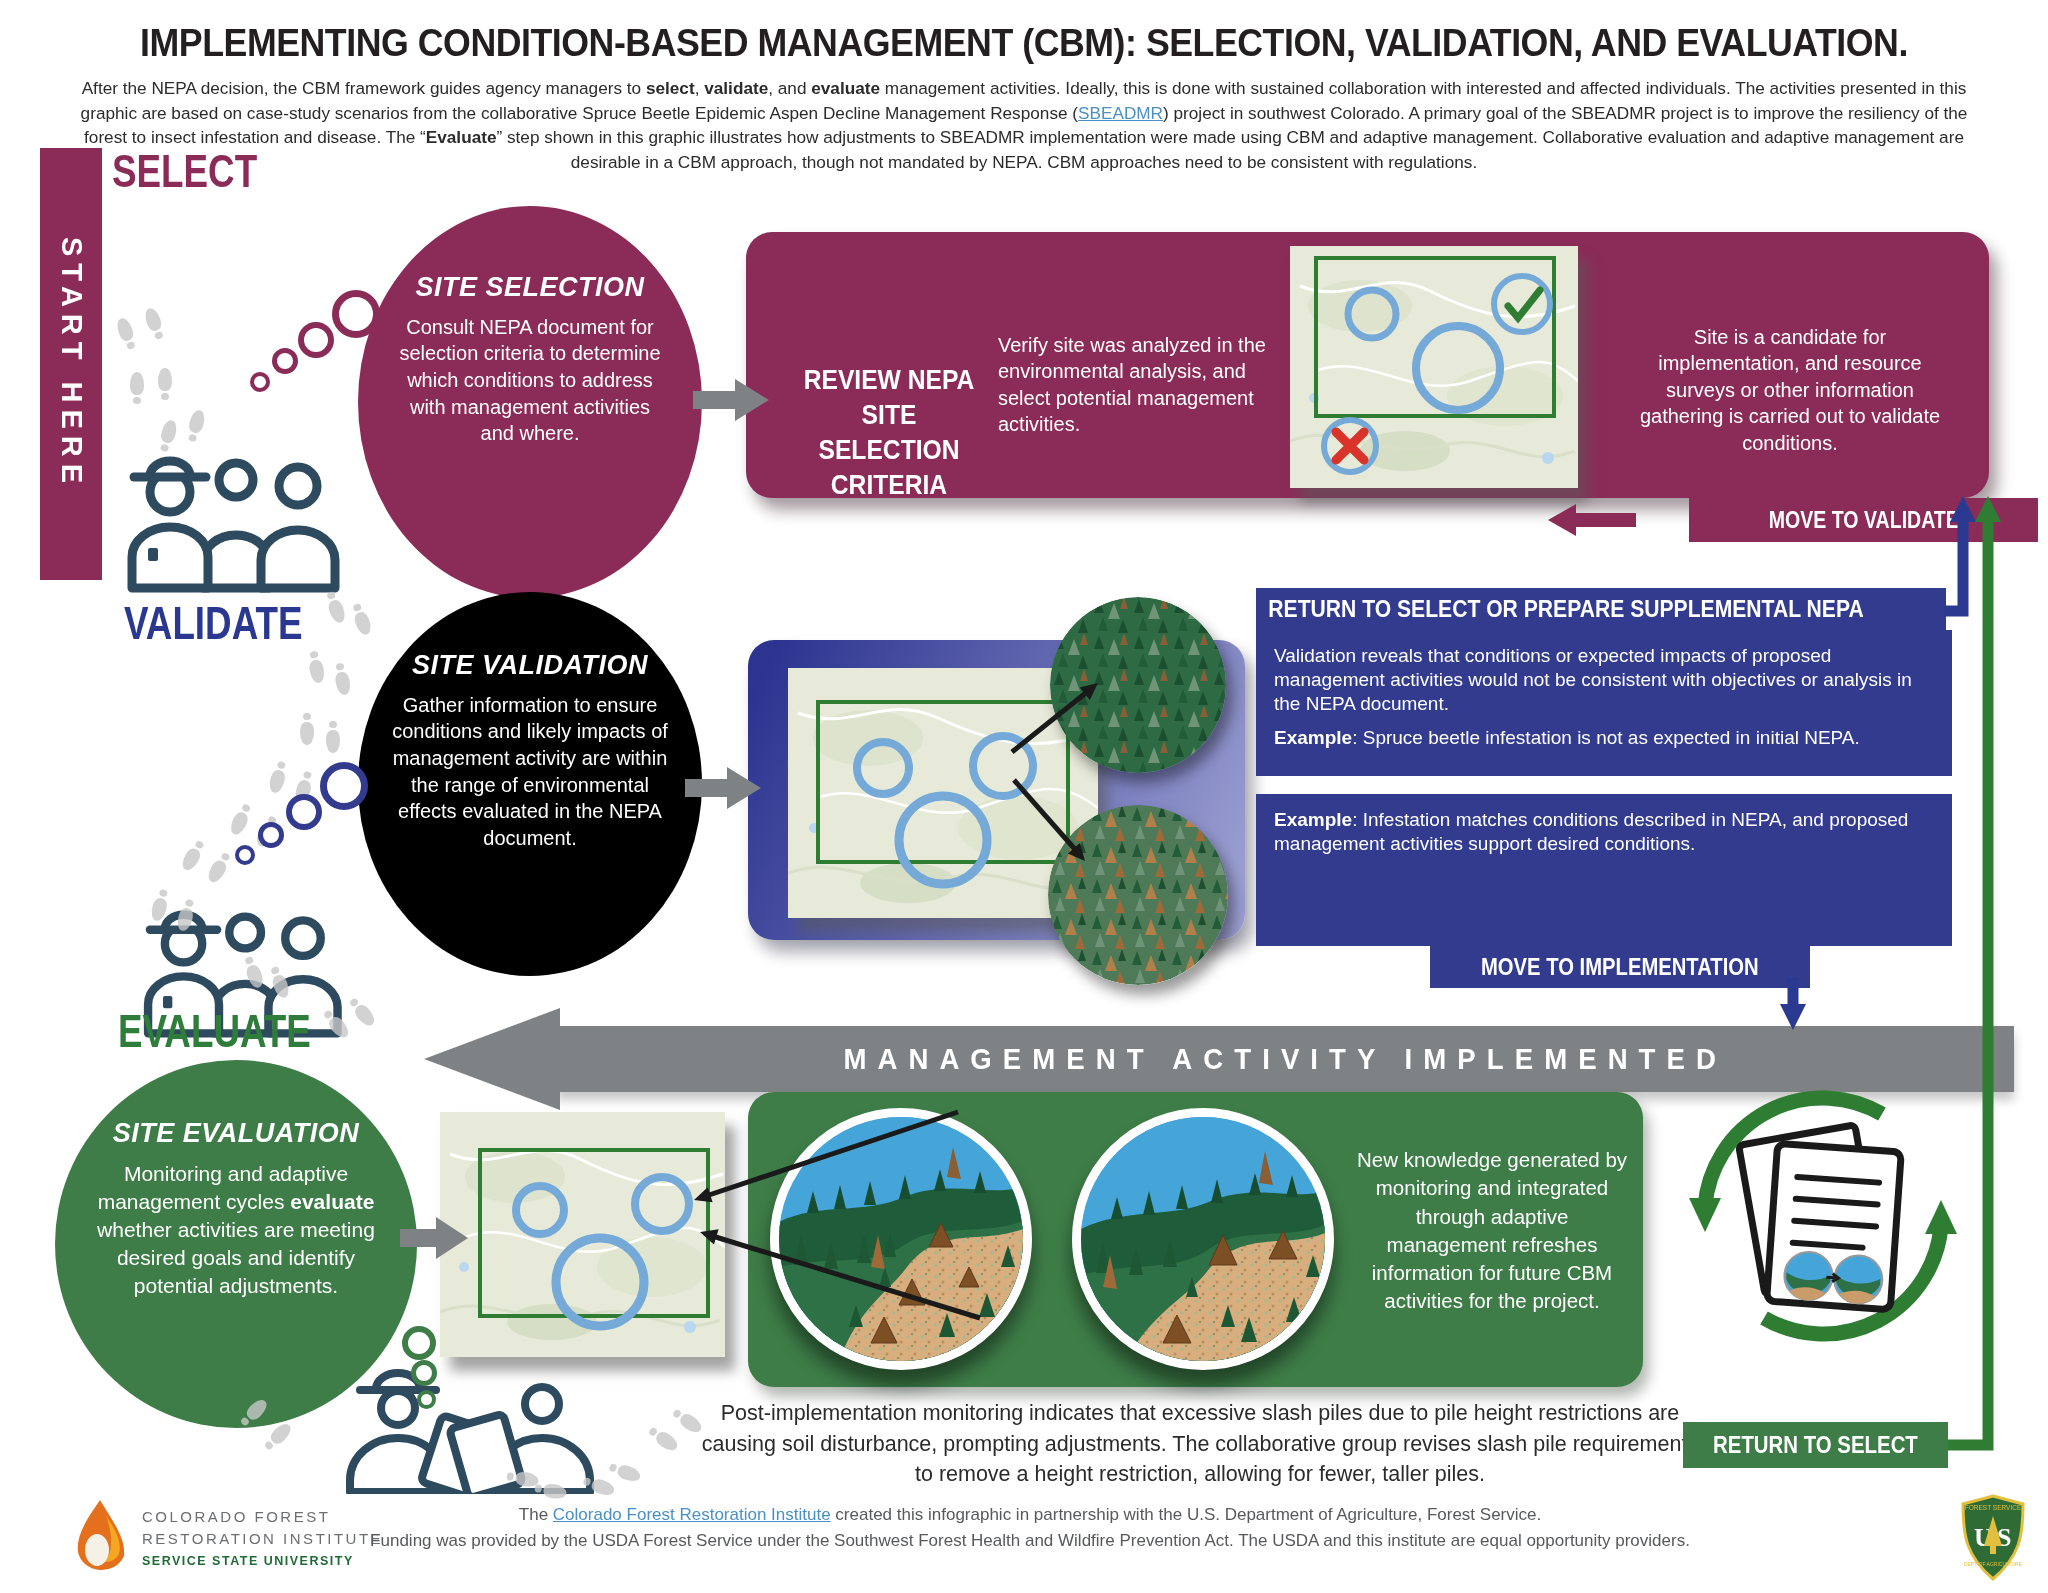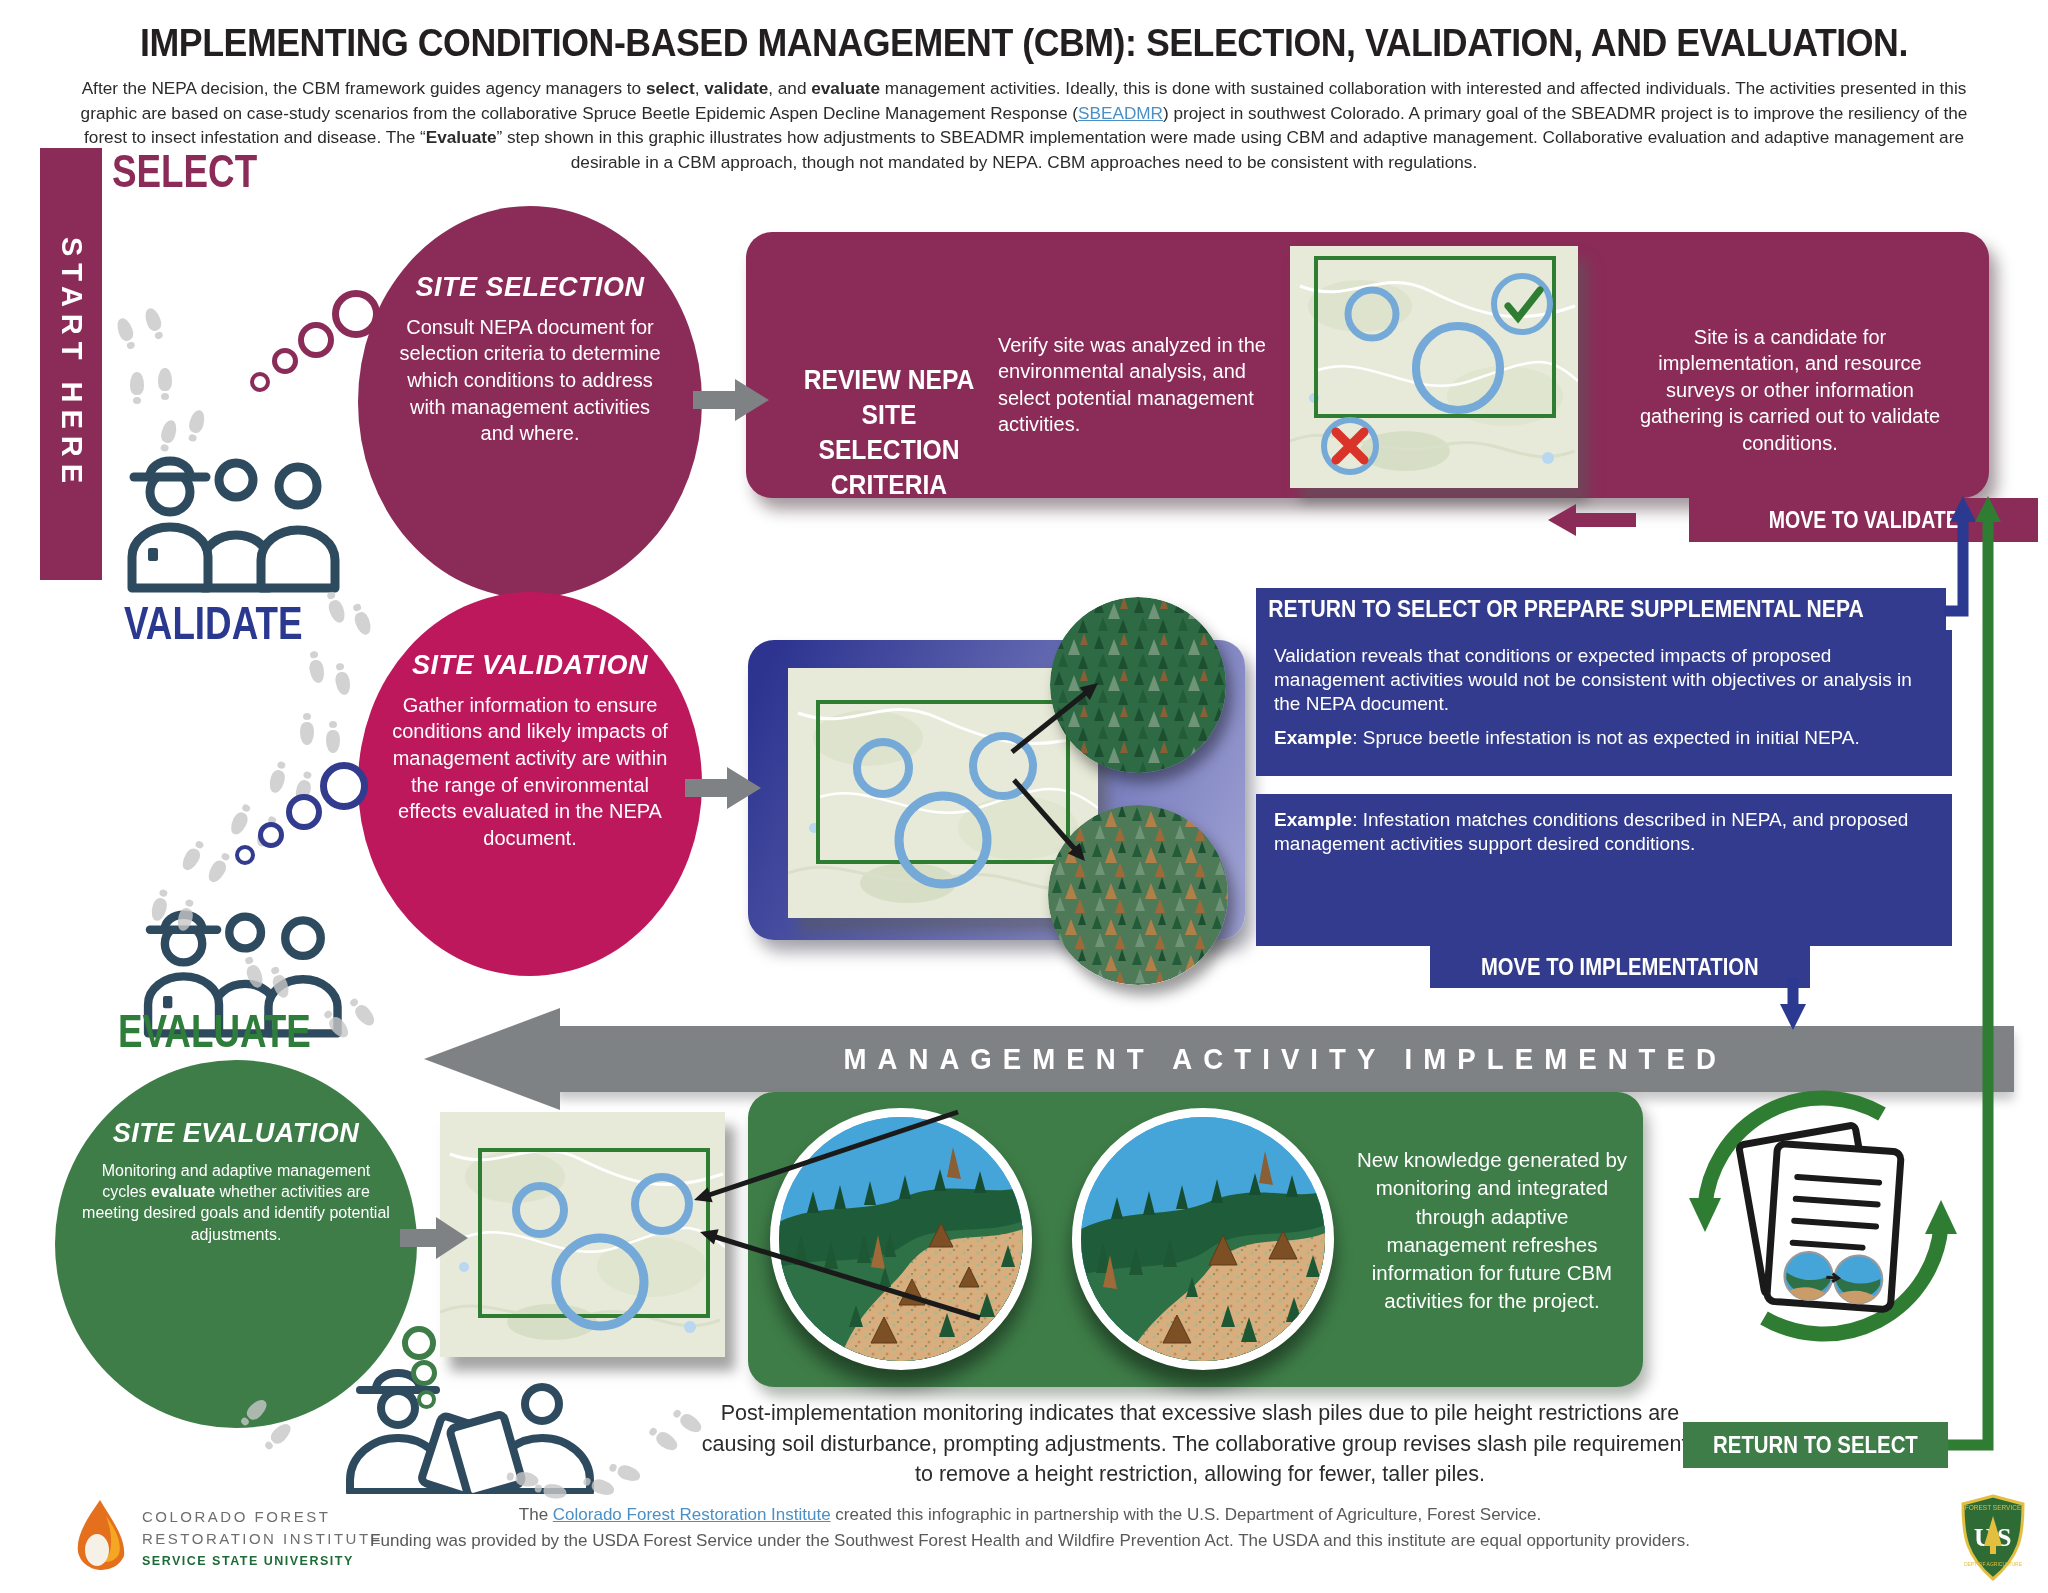--- a/index.html
+++ b/index.html
@@ -118,21 +118,21 @@
           <path d="M143,160 v-28 a37,30 0 0 1 74,0 v28 z"></path>
         <circle cx="52" cy="64" r="20"></circle>
           <path d="M14,160 v-31 a38,30 0 0 1 76,0 v31 z"></path>
         <path d="M32,48 a20,15 0 0 1 40,0" fill="#fff"></path>
           <line x1="16" y1="49" x2="88" y2="49"></line>
       </g>
       <rect x="30" y="120" width="10" height="13" rx="2" fill="#2d4a5e"></rect>
     </svg>
   </div>
 
-  <div class="abs ellipse" style="left:358px;top:592px;width:344px;height:384px;background:#be185d;">
+  <div class="abs ellipse" style="left:358px;top:592px;width:344px;height:384px;background:#000000;">
     <div class="ell-title" style="margin:58px 30px 10px;">SITE VALIDATION</div>
     <div class="ell-body" style="margin:8px 26px 0;">Gather information to ensure conditions and likely impacts of management activity are within the range of environmental effects evaluated in the NEPA document.</div>
   </div>
 
   <div class="abs" style="left:748px;top:640px;width:497px;height:300px;border-radius:26px;background:linear-gradient(115deg,#2c3490 5%,#9b9ed1 95%);box-shadow:8px 12px 16px rgba(0,0,30,.35);"></div>
   <div class="abs map" style="left:788px;top:668px;width:310px;height:250px;">
     <svg width="310" height="250" viewBox="0 0 310 250">
       <rect width="310" height="250" fill="#e8ead9"></rect>
       <ellipse cx="80" cy="70" rx="55" ry="28" fill="#dee3cd"></ellipse>
         <ellipse cx="230" cy="160" rx="60" ry="32" fill="#dfe5cf"></ellipse>
@@ -200,21 +200,21 @@
   <div class="abs" style="left:424px;top:1008px;">
     <svg width="136" height="102" viewBox="0 0 136 102">
         <polygon points="136,0 136,102 0,51" fill="#7f8285"></polygon>
       </svg>
   </div>
 
   <div class="abs section-h cond" style="left:118px;top:1004px;color:#2e7d3a;">EVALUATE</div>
 
   <div class="abs ellipse" style="left:55px;top:1060px;width:362px;height:368px;background:#3e7d48;">
     <div class="ell-title" style="margin:58px 30px 10px;">SITE EVALUATION</div>
-    <div class="ell-body" style="margin:8px 26px 0;font-size:16px;"><span>Monitoring and adaptive management cycles </span><span class="b">evaluate</span><span> whether activities are meeting desired goals and identify potential adjustments.</span></div>
+    <div class="ell-body" style="margin:8px 26px 0;font-size:21px;"><span>Monitoring and adaptive management cycles </span><span class="b">evaluate</span><span> whether activities are meeting desired goals and identify potential adjustments.</span></div>
   </div>
 
   <div class="abs map" style="left:440px;top:1112px;width:285px;height:245px;">
     <svg width="285" height="245" viewBox="0 0 285 245">
       <rect width="285" height="245" fill="#e8ead9"></rect>
       <ellipse cx="75" cy="65" rx="50" ry="26" fill="#dee3cd"></ellipse>
         <ellipse cx="212" cy="155" rx="55" ry="30" fill="#dfe5cf"></ellipse>
         <ellipse cx="112" cy="210" rx="45" ry="18" fill="#d7dec6"></ellipse>
       <path d="M10,42 C60,62 90,22 140,47 S225,82 283,62" stroke="#fff" stroke-width="3" fill="none"></path>
       <path d="M25,125 C80,105 120,155 178,135 S250,105 285,135" stroke="#fff" stroke-width="2.5" fill="none"></path>

